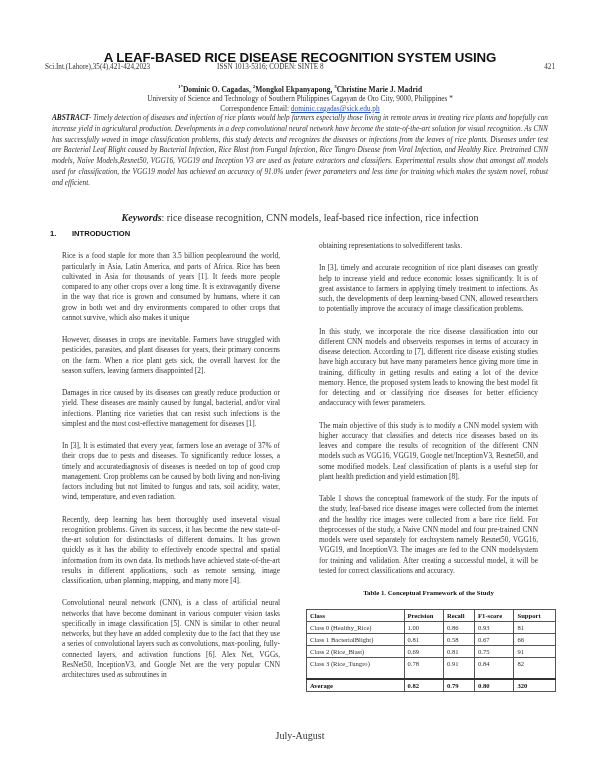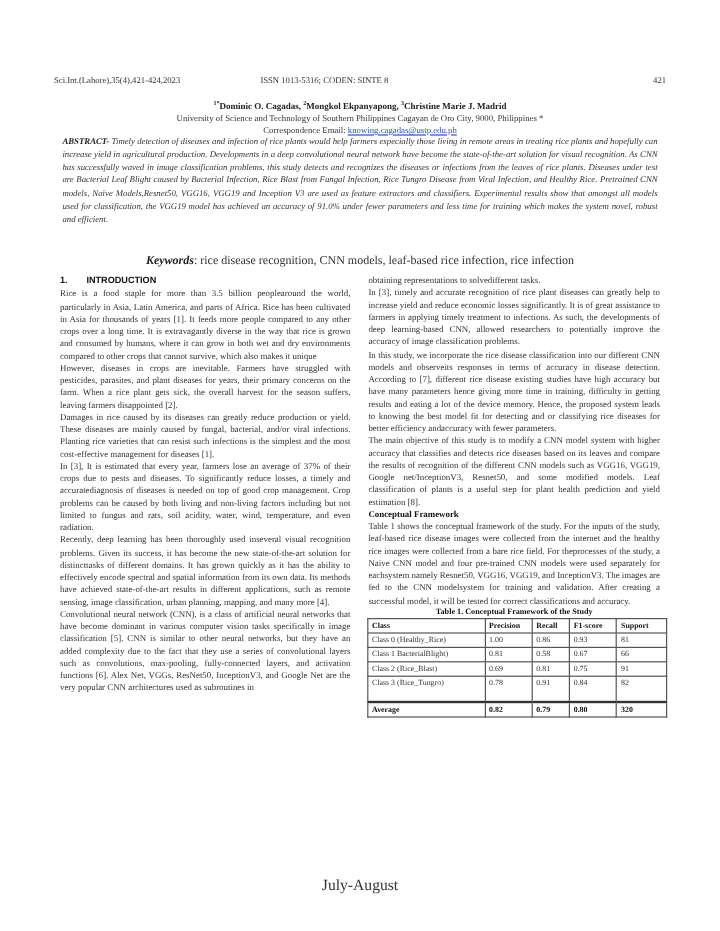--- a/index.html
+++ b/index.html
@@ -20,54 +20,55 @@
   .corr { position: absolute; top: 104px; left: 0; right: 0; text-align: center; font-size: 7.3px; color: #333; }
   .corr a { color: #2255cc; text-decoration: underline; }
   .abstract { position: absolute; top: 113px; left: 52px; right: 52px; font-size: 7.3px;
          line-height: 10.8px; text-align: justify; font-style: italic; color: #333; }
   .abstract b { color: #222; }
   .keywords { position: absolute; top: 212px; left: 0; right: 0; text-align: center; font-size: 10px; color: #333; }
   .keywords b { font-style: italic; color: #222; }
   .col { position: absolute; top: 229px; font-size: 7.4px; line-height: 10.25px; color: #333; text-align: justify; }
   .col-left { left: 50px; width: 242px; }
   .col-right { left: 307px; width: 243px; }
-  .col p { margin: 0; }
+  .col p { margin: 12px; }
   .sec-head { font-family: "Liberation Sans", sans-serif; font-weight: bold; font-size: 7.6px; color: #111; margin: 0 0 1px 0; }
   .sec-head .num { display: inline-block; width: 22px; }
   .sub-head { font-weight: bold; color: #111; margin: 0; }
   .table-caption { text-align: center; font-weight: bold; font-size: 6.8px; margin: 0; color: #111; line-height: 9px; }
   table.cf { border-collapse: collapse; width: 250px; font-size: 6.6px; margin-left: -1px; color: #333; }
   table.cf td, table.cf th { border: 1px solid #555; padding: 1px 3px; text-align: left; vertical-align: top; line-height: 9px; }
   table.cf th { font-weight: bold; color: #111; }
   table.cf tr.avg td { font-weight: bold; color: #111; border-top: 2px solid #333; }
   table.cf tr.tall td { height: 18px; }
-  .footer { position: absolute; top: 730px; left: 0; right: 0; text-align: center; font-size: 13px; color: #333; }
+  .footer { position: absolute; top: 730px; left: 0; right: 0; text-align: center; font-size: 10px; color: #333; }
 </style>
 </head>
 <body>
 
 <div class="running-header">
   <span class="left">Sci.Int.(Lahore),35(4),421-424,2023</span>
   <span class="mid">ISSN 1013-5316; CODEN: SINTE 8</span>
   <span class="right">421</span>
 </div>
 
 <div class="title">
+  <div>A LEAF-BASED RICE DISEASE RECOGNITION SYSTEM USING</div>
 </div>
 
 <div class="authors">
   <sup>1*</sup><span>Dominic O. Cagadas,</span>
   <sup>2</sup><span>Mongkol Ekpanyapong,</span>
   <sup>3</sup><span>Christine Marie J. Madrid</span>
 </div>
 
 <div class="affil">University of Science and Technology of Southern Philippines Cagayan de Oro City, 9000, Philippines *</div>
 
 <div class="corr">
-  <span>Correspondence Email: </span><a>knowing.cagadas@ustp.edu.ph</a>
+  <span>Correspondence Email: </span><a>dominic.cagadas@sick.edu.ph</a>
 </div>
 
 <div class="abstract">
   <b>ABSTRACT-</b><span> Timely detection of diseases and infection of rice plants would help farmers especially those living in remote areas in treating rice plants and hopefully can increase yield in agricultural production. Developments in a deep convolutional neural network have become the state-of-the-art solution for visual recognition. As CNN has successfully waved in image classification problems, this study detects and recognizes the diseases or infections from the leaves of rice plants. Diseases under test are Bacterial Leaf Blight caused by Bacterial Infection, Rice Blast from Fungal Infection, Rice Tungro Disease from Viral Infection, and Healthy Rice. Pretrained CNN models, Naïve Models,Resnet50, VGG16, VGG19 and Inception V3 are used as feature extractors and classifiers. Experimental results show that amongst all models used for classification, the VGG19 model has achieved an accuracy of 91.0% under fewer parameters and less time for training which makes the system novel, robust and efficient.</span>
 </div>
 
 <div class="keywords">
   <b>Keywords</b><span>: rice disease recognition, CNN models, leaf-based rice infection, rice infection</span>
 </div>
 
@@ -81,21 +82,20 @@
   <p>In [3], It is estimated that every year, farmers lose an average of 37% of their crops due to pests and diseases. To significantly reduce losses, a timely and accuratediagnosis of diseases is needed on top of good crop management. Crop problems can be caused by both living and non-living factors including but not limited to fungus and rats, soil acidity, water, wind, temperature, and even radiation.</p>
   <p>Recently, deep learning has been thoroughly used inseveral visual recognition problems. Given its success, it has become the new state-of-the-art solution for distincttasks of different domains. It has grown quickly as it has the ability to effectively encode spectral and spatial information from its own data. Its methods have achieved state-of-the-art results in different applications, such as remote sensing, image classification, urban planning, mapping, and many more [4].</p>
   <p>Convolutional neural network (CNN), is a class of artificial neural networks that have become dominant in various computer vision tasks specifically in image classification [5]. CNN is similar to other neural networks, but they have an added complexity due to the fact that they use a series of convolutional layers such as convolutions, max-pooling, fully-connected layers, and activation functions [6]. Alex Net, VGGs, ResNet50, InceptionV3, and Google Net are the very popular CNN architectures used as subroutines in</p>
 </div>
 
 <div class="col col-right">
   <p>obtaining representations to solvedifferent tasks.</p>
   <p>In [3], timely and accurate recognition of rice plant diseases can greatly help to increase yield and reduce economic losses significantly. It is of great assistance to farmers in applying timely treatment to infections. As such, the developments of deep learning-based CNN, allowed researchers to potentially improve the accuracy of image classification problems.</p>
   <p>In this study, we incorporate the rice disease classification into our different CNN models and observeits responses in terms of accuracy in disease detection. According to [7], different rice disease existing studies have high accuracy but have many parameters hence giving more time in training, difficulty in getting results and eating a lot of the device memory. Hence, the proposed system leads to knowing the best model fit for detecting and or classifying rice diseases for better efficiency andaccuracy with fewer parameters.</p>
   <p>The main objective of this study is to modify a CNN model system with higher accuracy that classifies and detects rice diseases based on its leaves and compare the results of recognition of the different CNN models such as VGG16, VGG19, Google net/InceptionV3, Resnet50, and some modified models. Leaf classification of plants is a useful step for plant health prediction and yield estimation [8].</p>
-  <p class="sub-head">Conceptual Framework</p>
   <p>Table 1 shows the conceptual framework of the study. For the inputs of the study, leaf-based rice disease images were collected from the internet and the healthy rice images were collected from a bare rice field. For theprocesses of the study, a Naive CNN model and four pre-trained CNN models were used separately for eachsystem namely Resnet50, VGG16, VGG19, and InceptionV3. The images are fed to the CNN modelsystem for training and validation. After creating a successful model, it will be tested for correct classifications and accuracy.</p>
 
   <p class="table-caption">Table 1. Conceptual Framework of the Study</p>
   <table class="cf">
     <colgroup>
       <col style="width:94px">
         <col style="width:38px">
         <col style="width:30px">
         <col style="width:38px">
         <col style="width:40px">

